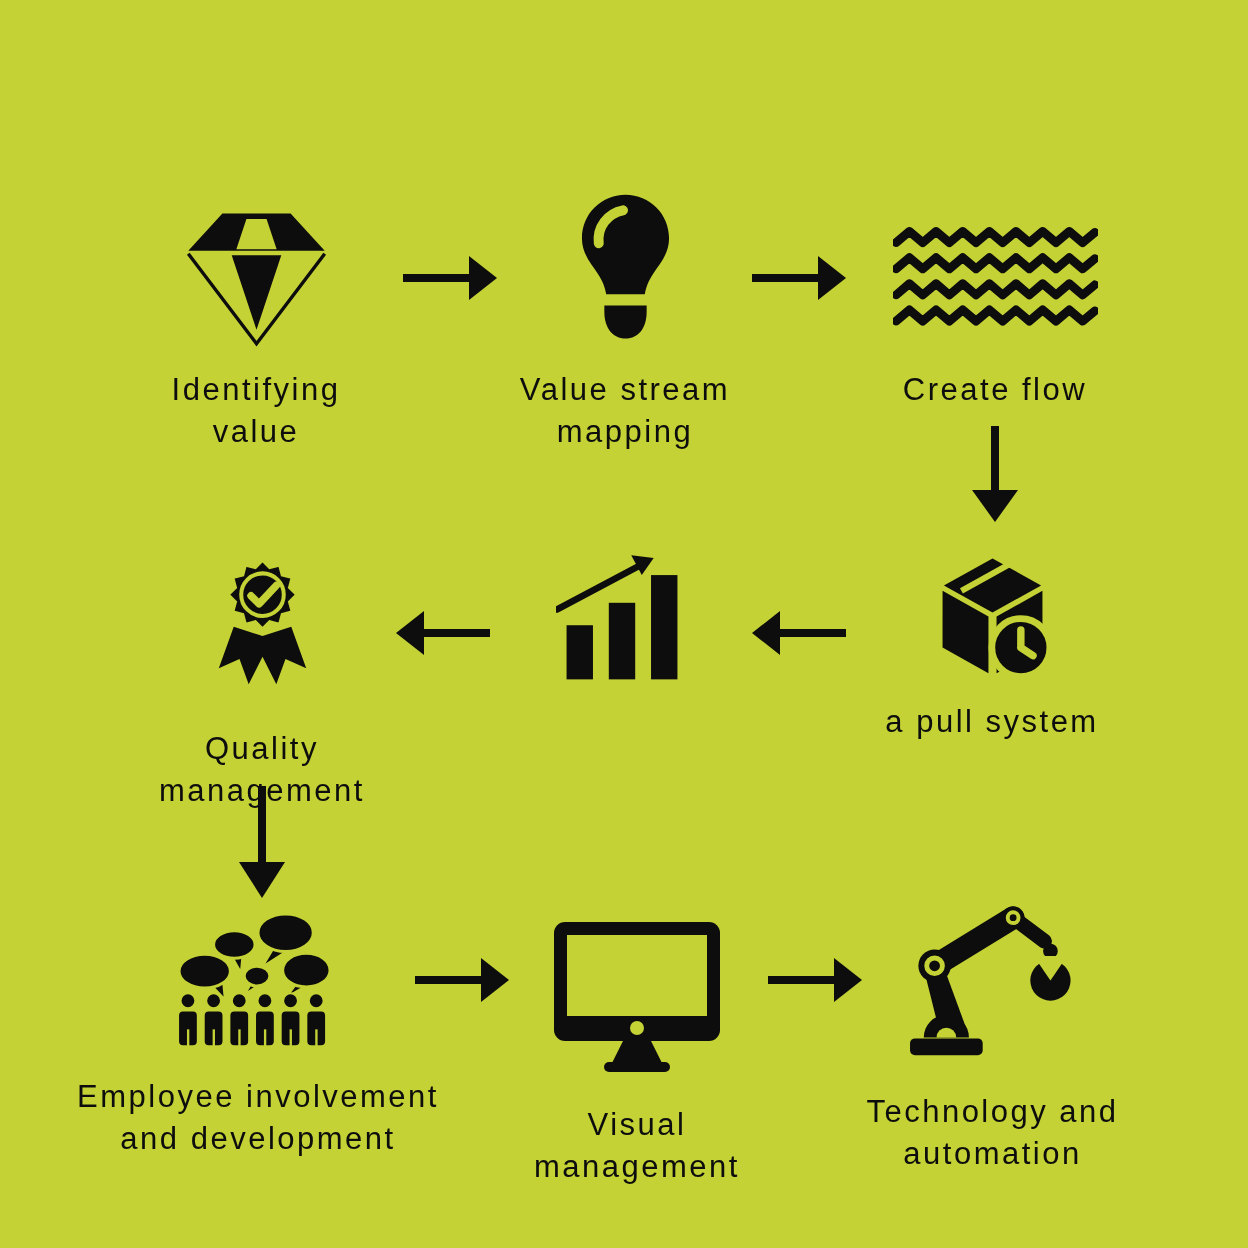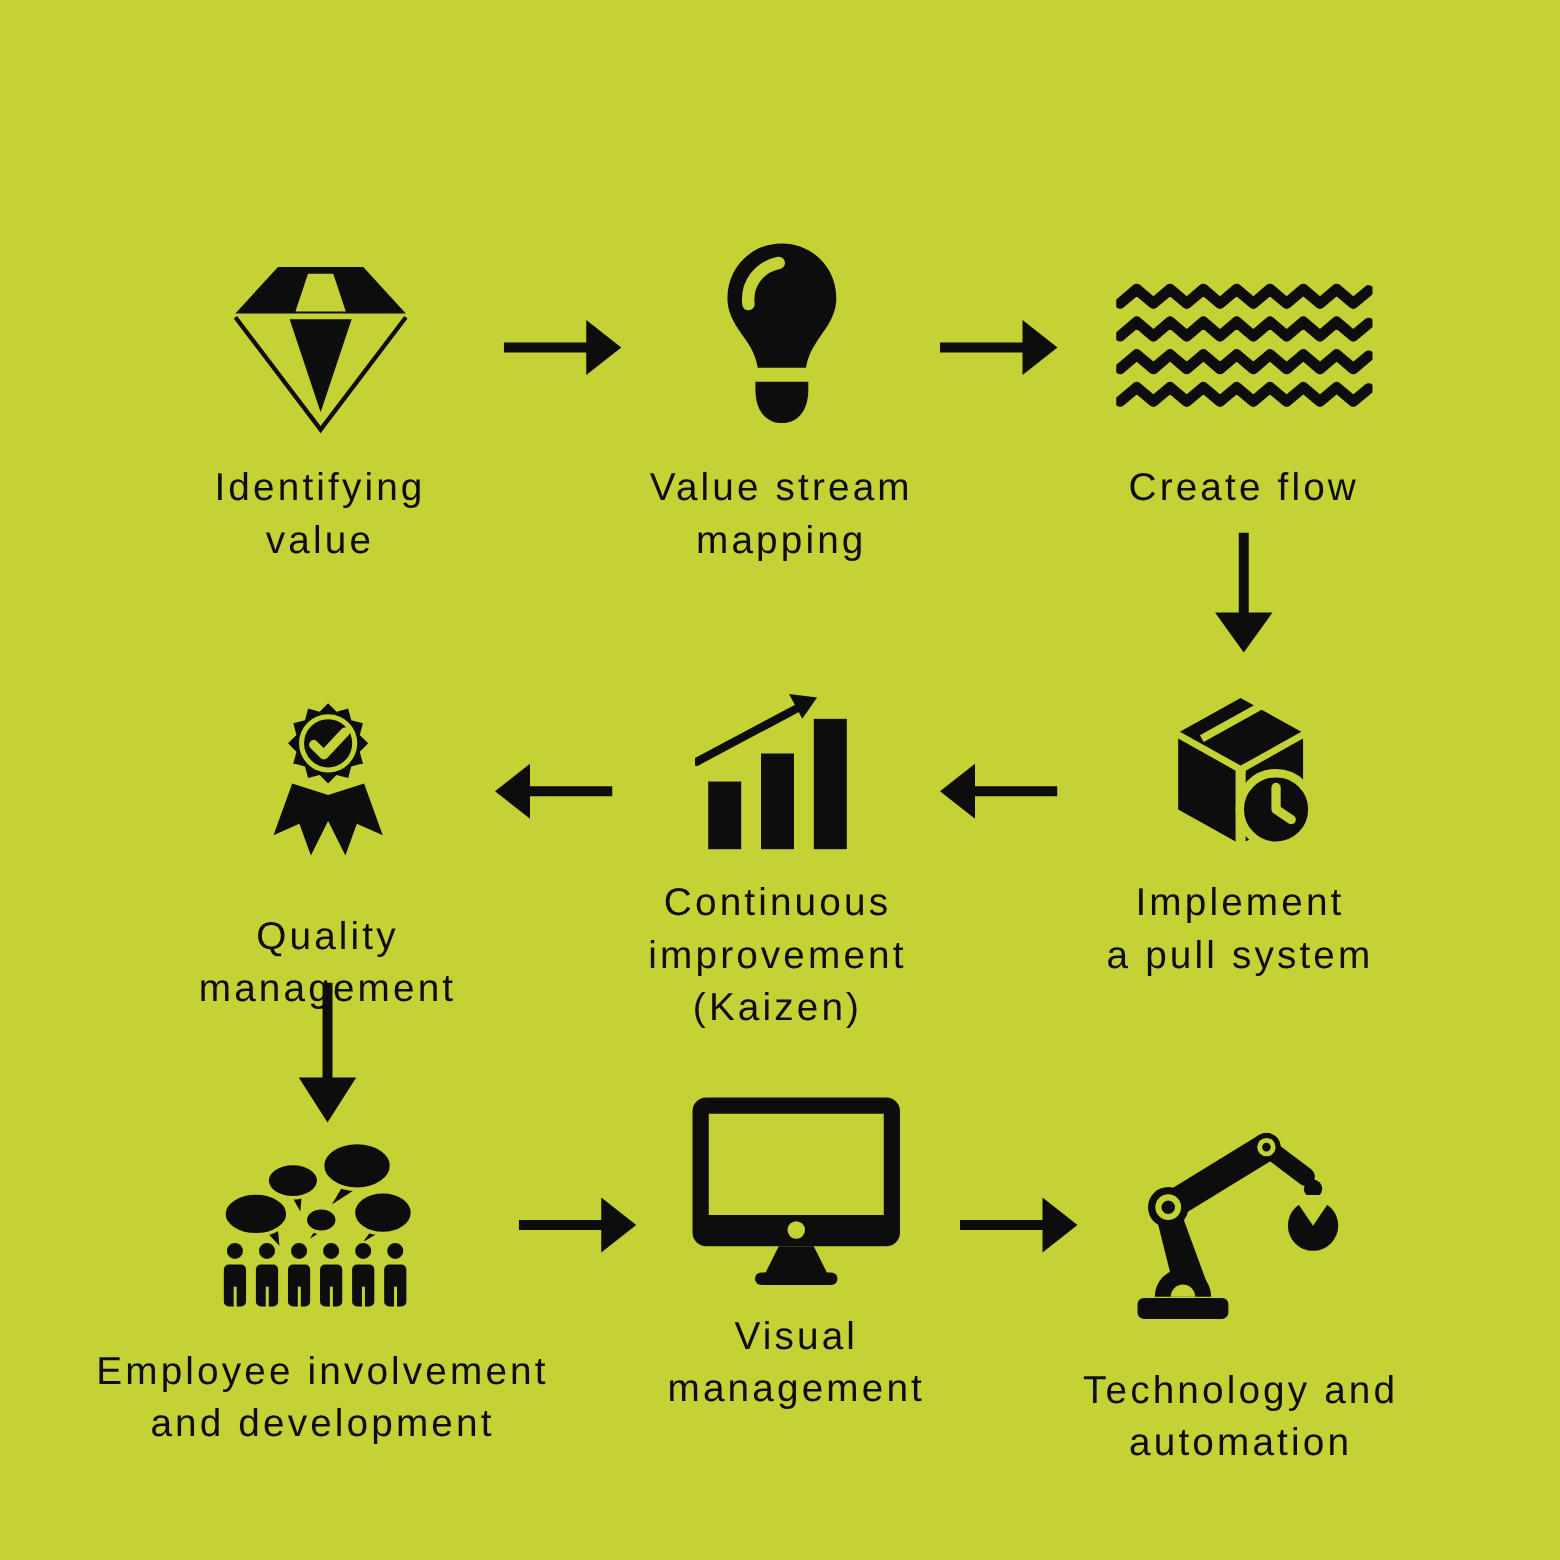--- a/index.html
+++ b/index.html
@@ -114,39 +114,33 @@
       <svg width="135" height="135" viewBox="0 0 100 100">
         <polygon class="f" points="14,27 50,7 86,27 50,47"></polygon>
         <line class="sg" stroke-width="4.5" x1="27" y1="31" x2="63" y2="11"></line>
         <polygon class="f" points="13,31 47,50 47,92 13,73"></polygon>
         <polygon class="f" points="53,50 87,31 87,73 53,92"></polygon>
         <circle cx="71" cy="73" r="21.5" fill="var(--ink)" stroke="var(--bg)" stroke-width="5"></circle>
         <path class="sg rc" stroke-width="5.5" d="M71,73 L71,60 M71,73 L80,79"></path>
       </svg>
     </div>
     <div class="label">
-      <span>Implement</span>
       <span>a pull system</span>
     </div>
   </div>
 
   <div class="node r2" style="left:462px;top:540px;width:320px;">
     <div class="iconbox">
       <svg width="132" height="132" viewBox="0 0 100 100">
         <rect class="f" x="8" y="57" width="20" height="41"></rect>
         <rect class="f" x="40" y="40" width="20" height="58"></rect>
         <rect class="f" x="72" y="19" width="20" height="79"></rect>
         <line class="s rc" stroke-width="5" x1="1" y1="45" x2="63" y2="12"></line>
         <polygon class="f" points="74,6 57,4 65,19"></polygon>
       </svg>
-    </div>
-    <div class="label">
-      <span>Continuous</span>
-      <span>improvement</span>
-      <span>(Kaizen)</span>
     </div>
   </div>
 
   <div class="node r2" style="left:102px;top:540px;width:320px;gap:27px;">
     <div class="iconbox">
       <svg width="115" height="145" viewBox="0 0 100 126">
         <path class="f" d="M25,72 L50,80 L75,72 L88,108 L70,100 L62,122 L50,98 L38,122 L30,100 L12,108 Z"></path>
         <polygon points="50,14 56.3,20.3 65,18 67.3,26.7 76,29 73.7,37.7 80,44 73.7,50.3 76,59 67.3,61.3 65,70 56.3,67.7 50,74 43.7,67.7 35,70 32.7,61.3 24,59 26.3,50.3 20,44 26.3,37.7 24,29 32.7,26.7 35,18 43.7,20.3" fill="var(--ink)" stroke="var(--bg)" stroke-width="3"></polygon>
         <circle class="sg" stroke-width="3.5" cx="50" cy="44" r="18.5"></circle>
         <path class="sg rc" stroke-width="6.5" d="M40,45 L47,52 L62,36"></path>
@@ -215,21 +209,21 @@
             <rect x="143" y="124" width="2.4" height="17"></rect>
         </g>
       </svg>
     </div>
     <div class="label">
       <span>Employee involvement</span>
       <span>and development</span>
     </div>
   </div>
 
-  <div class="node r3" style="left:477px;top:867px;width:320px;">
+  <div class="node r3" style="left:477px;top:911px;width:320px;gap:12px;">
     <div class="iconbox">
       <svg width="170" height="155" viewBox="0 0 170 155">
         <rect class="f" x="2" y="2" width="166" height="119" rx="11"></rect>
         <rect class="g" x="15" y="15" width="140" height="81"></rect>
         <circle class="g" cx="85" cy="108" r="7"></circle>
         <polygon class="f" points="71,121 99,121 110,143 60,143"></polygon>
         <rect class="f" x="52" y="142" width="66" height="10" rx="5"></rect>
       </svg>
     </div>
     <div class="label">

